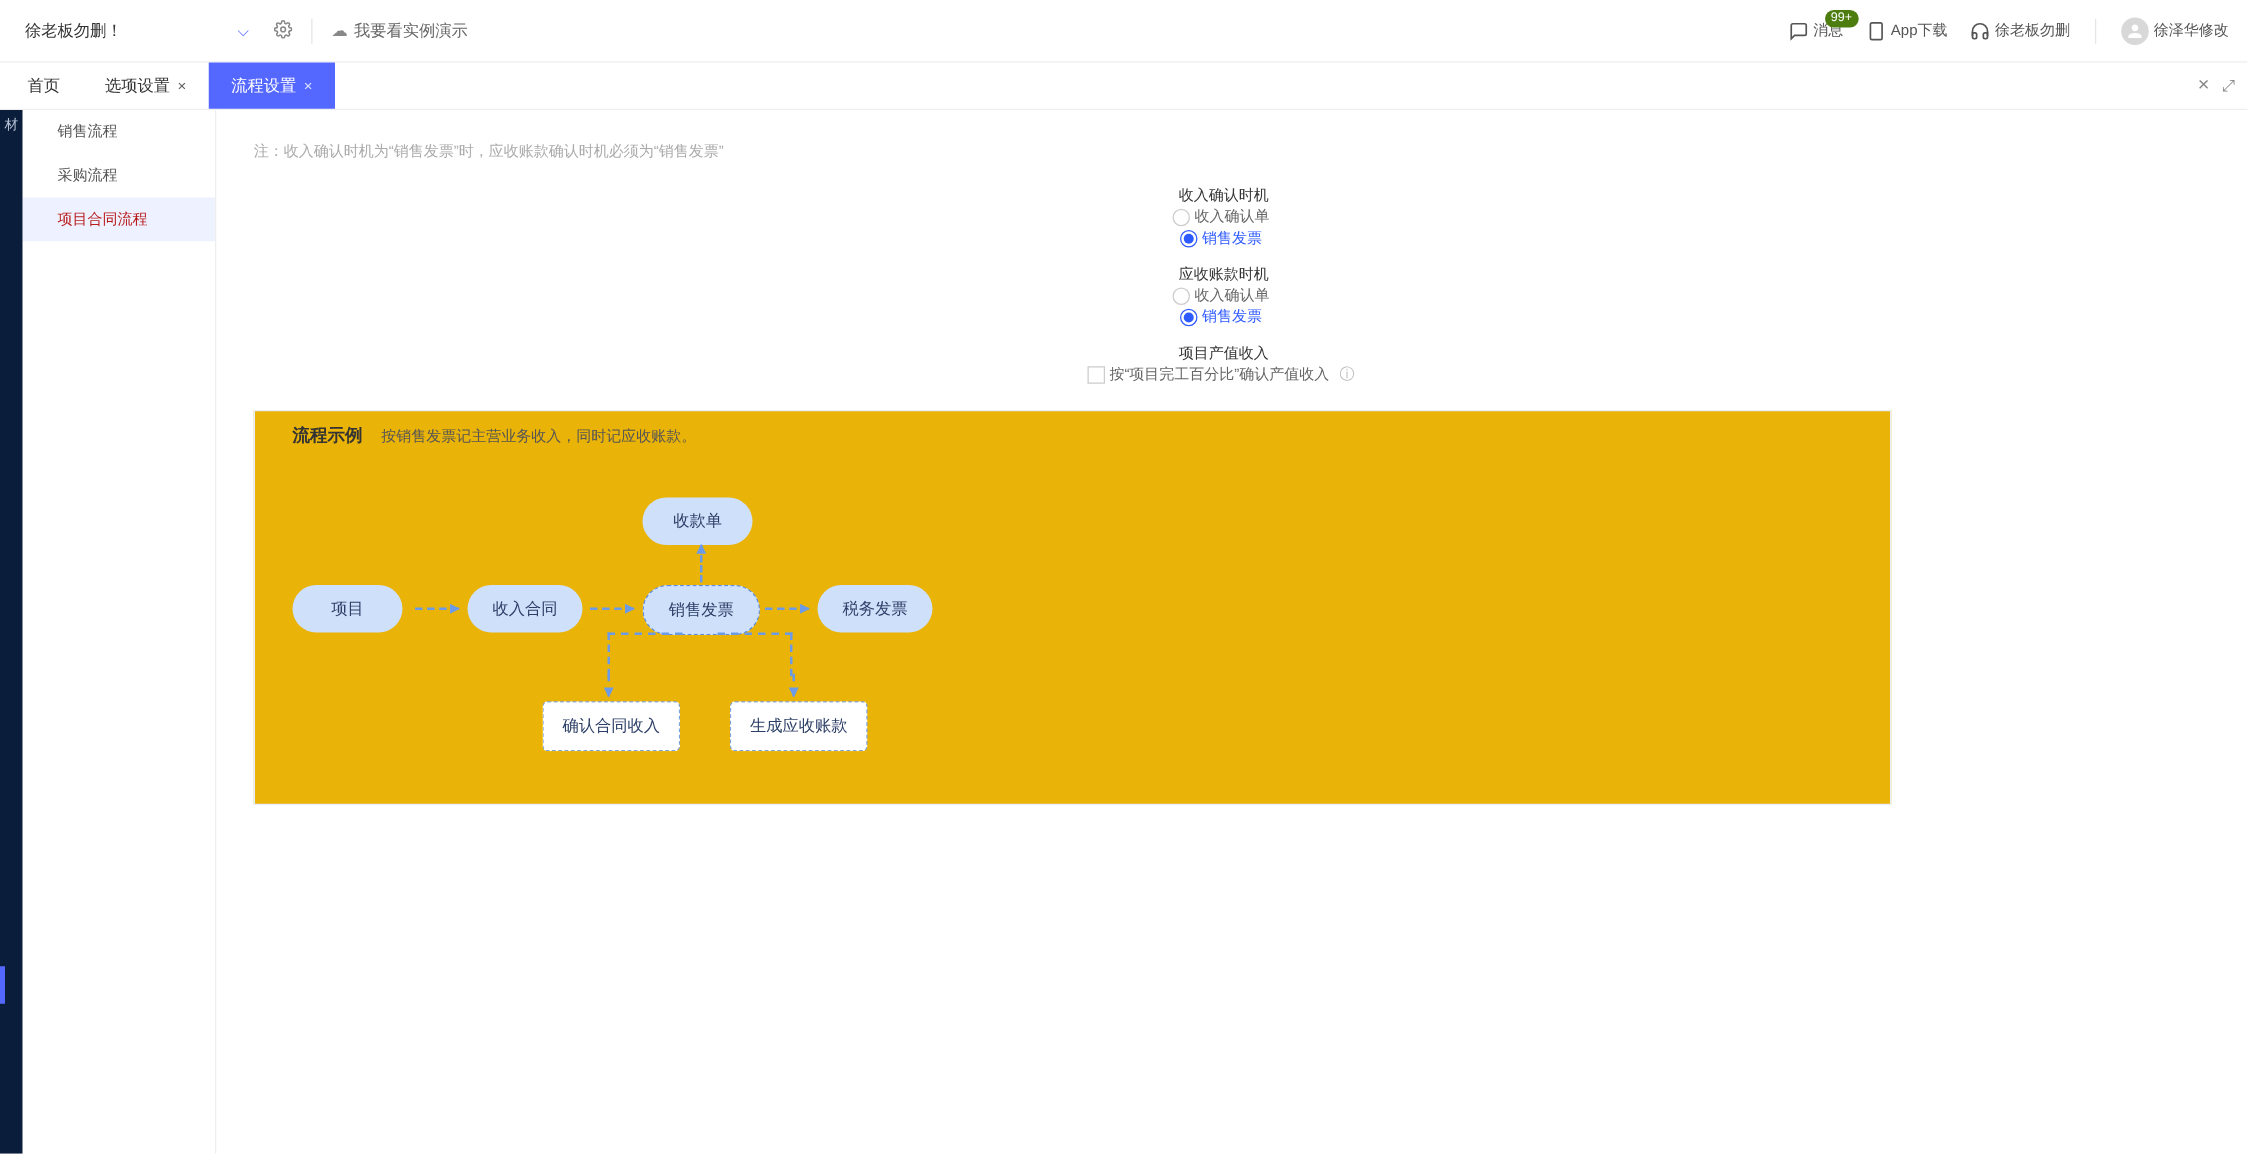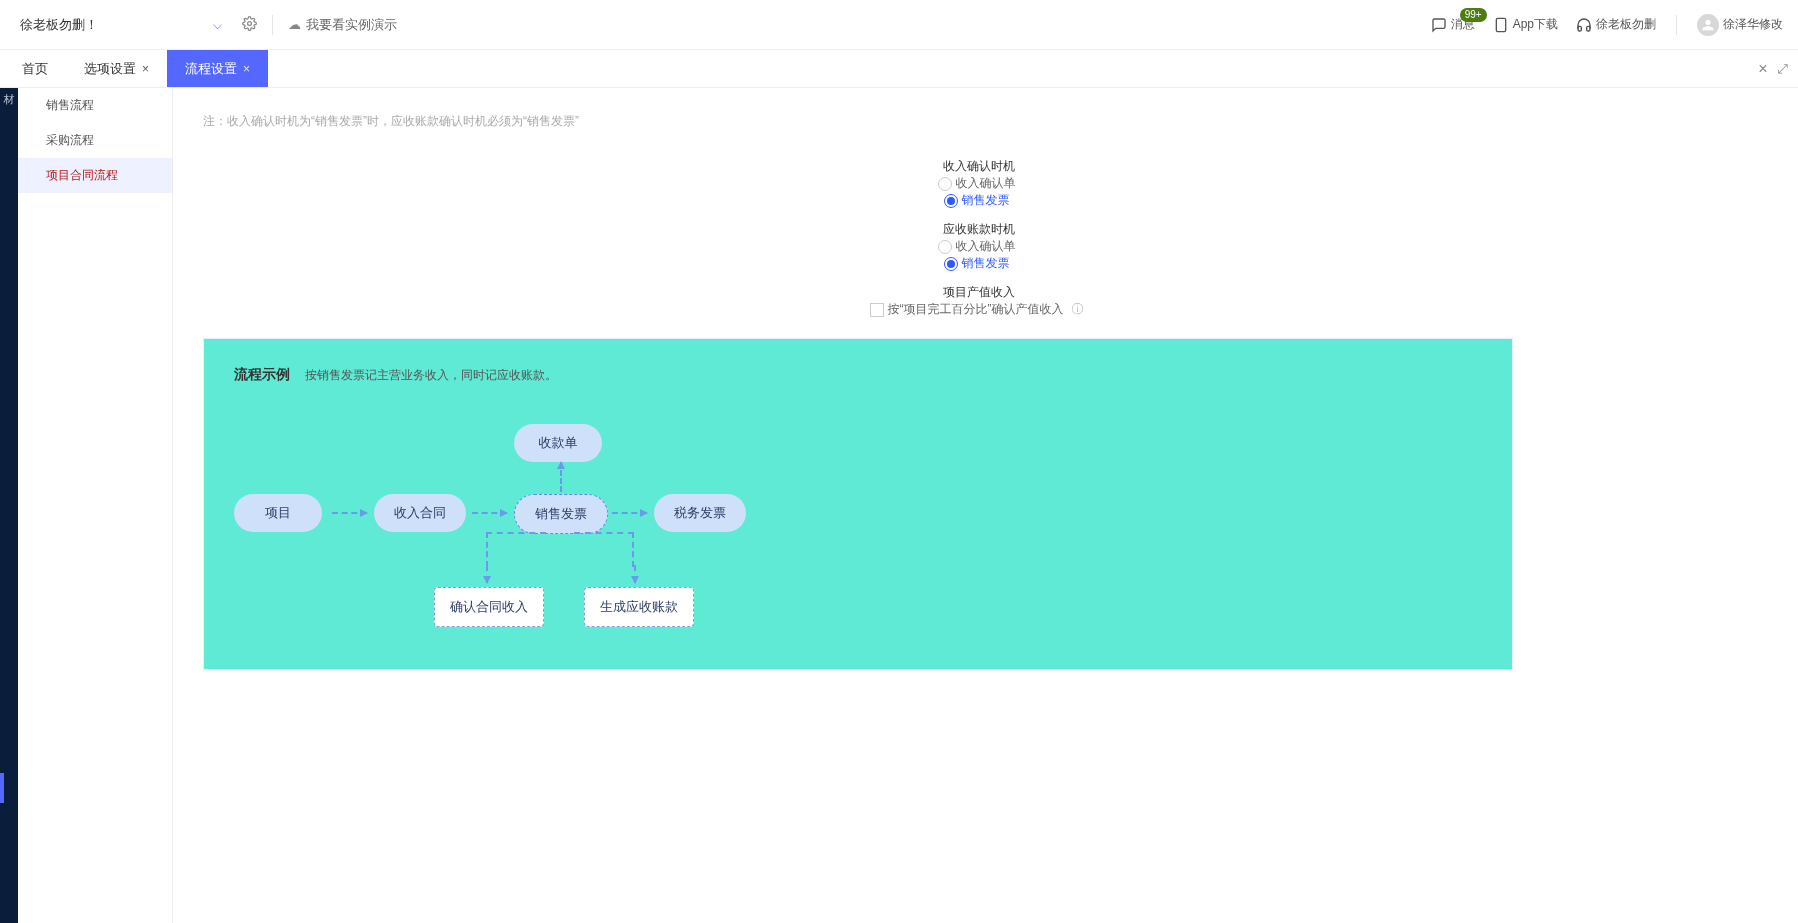--- a/index.html
+++ b/index.html
@@ -9,21 +9,21 @@
     .top-header {
       height: 50px;
       display: flex;
       align-items: center;
       padding: 0 15px 0 20px;
       border-bottom: 1px solid #eee;
     }
     .company-selector {
       display: flex;
       align-items: center;
-      gap: 23px;
+      gap: 0;
       padding-right: 15px;
       cursor: pointer;
     }
     .company-name { font-size: 13px; color: #333; min-width: 170px; }
     .chevron-down { color: #5468ff; font-size: 12px; }
     .gear-btn { color: #888; cursor: pointer; margin-left: 5px; font-size: 14px; }
     .divider-v { width: 1px; height: 20px; background: #e5e5e5; margin: 0 15px; }
     .demo-link { display: flex; align-items: center; gap: 5px; color: #666; cursor: pointer; font-size: 13px; }
     .demo-icon { color: #888; }
     
@@ -108,21 +108,21 @@
       font-size: 12px;
       color: #555;
     }
     .side-item.active { background: #eef1ff; color: #b91c1c; }
     
     .content {
       flex: 1;
       padding: 25px 30px;
     }
     .page-title { font-size: 14px; color: #333; font-weight: 500; margin-bottom: 14px; }
-    .note { font-size: 12px; color: #aaa; margin-bottom: 28px; }
+    .note { font-size: 12px; color: #aaa; margin-bottom: 18px; }
     
     .setting-row {
       display: flex;
       align-items: center;
       margin-bottom: 12px;
       font-size: 12px;
       flex-direction: column;
     }
     .setting-label { width: 85px; color: #333; }
     .radio-opt { display: flex; align-items: center; gap: 4px; margin-right: 18px; cursor: pointer; }
@@ -142,22 +142,22 @@
     .checkbox {
       width: 14px; height: 14px;
       border: 1px solid #ccc; display: inline-block;
     }
     .help-icon { color: #bbb; margin-left: 4px; }
     
     
     .flow-box {
       margin-top: 20px;
       border: 1px solid #e8eefb;
-      background: #5eead4;
-      padding: 27px 30px 40px;
+      background: #eab308;
+      padding: 11px 30px 40px;
       max-width: 1310px;
     }
     .flow-header { display: flex; align-items: baseline; gap: 15px; margin-bottom: 25px; }
     .flow-title { font-size: 14px; font-weight: 600; color: #333; }
     .flow-desc { font-size: 12px; color: #555; }
     
     .diagram { position: relative; height: 220px; }
     .node {
       position: absolute;
       min-width: 88px;

